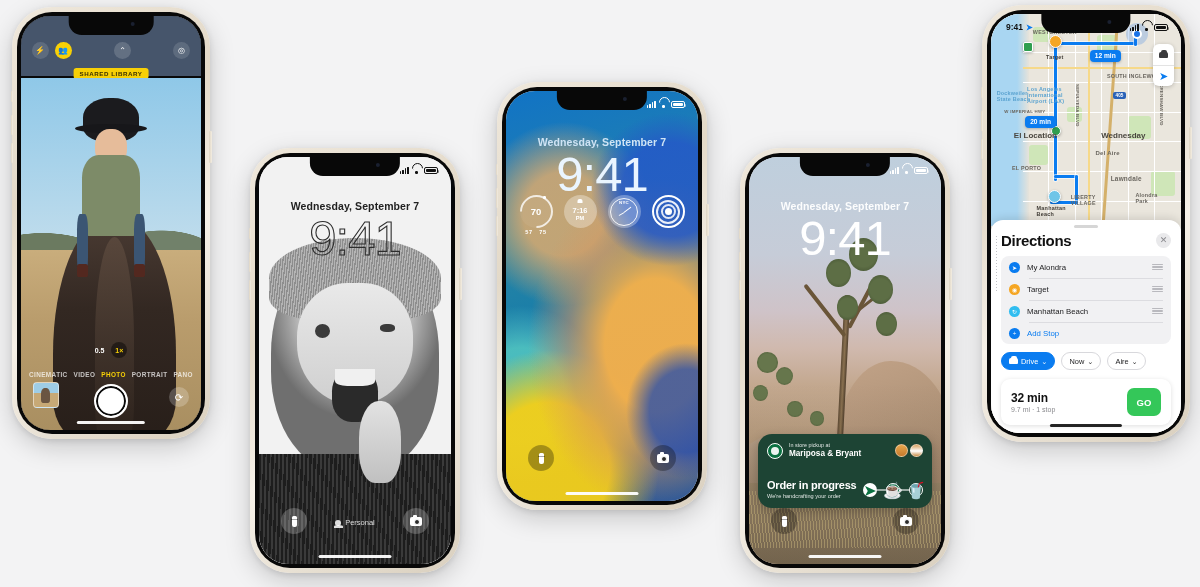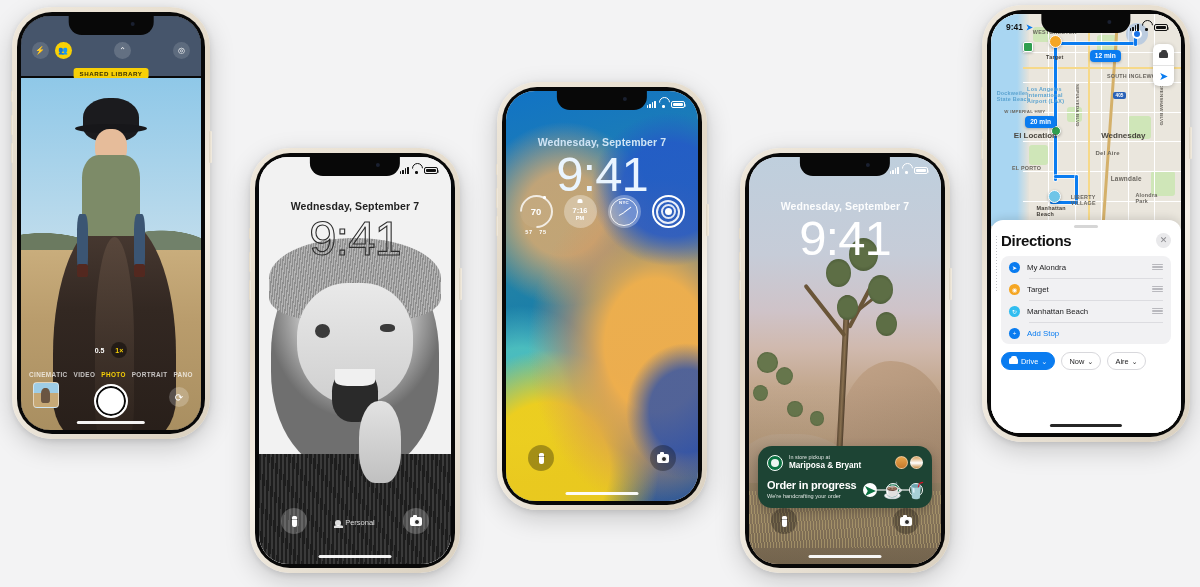--- a/index.html
+++ b/index.html
@@ -219,21 +219,21 @@
   }
   .lc-top{display:flex;align-items:center;gap:6px;}
   .sbux-logo{width:16px;height:16px;border-radius:50%;background:#0b7242;position:relative;flex:0 0 auto;border:1.2px solid #fff;}
   .sbux-logo::after{content:"";position:absolute;inset:3px;border-radius:50%;background:#fff;opacity:.92;}
   .lc-sub{font-size:5.4px;opacity:.85;line-height:1.3;}
   .lc-title{font-size:8.2px;font-weight:600;line-height:1.25;}
   .lc-items{margin-left:auto;display:flex;gap:2px;}
   .lc-items i{width:13px;height:13px;border-radius:50%;display:block;border:1px solid rgba(255,255,255,.45);}
   .lc-items i.food{background:linear-gradient(#e8a64c,#c67a2c);}
   .lc-items i.drink{background:linear-gradient(#d8a15f,#ffffff 55%,#c98f4a);}
-  .lc-bottom{display:flex;align-items:flex-end;margin-top:8px;}
+  .lc-bottom{display:flex;align-items:flex-end;margin-top:20px;}
   .lc-h{font-size:11px;font-weight:600;letter-spacing:-.2px;line-height:1.1;}
   .lc-p{font-size:5.6px;opacity:.85;margin-top:1.5px;}
   .lc-steps{margin-left:auto;display:flex;align-items:center;gap:0;padding-bottom:2px;}
   .step{width:14px;height:14px;border-radius:50%;display:flex;align-items:center;justify-content:center;}
   .step.done{background:#fff;color:#0b7242;}
   .step.cur{background:#0b7242;color:#fff;border:1px solid #fff;}
   .step.todo{background:transparent;color:#fff;border:1.2px solid #fff;}
   .step-line{width:9px;height:1.4px;background:rgba(255,255,255,.55);}
 
   
@@ -721,20 +721,27 @@
             <div class="chip">
               <span>Now</span>
               <span>⌄</span>
             </div>
             <div class="chip">
               <span>Aire</span>
               <span>⌄</span>
             </div>
           </div>
 
+          <div class="routecard">
+            <span>
+              <span class="rc-time" style="display:block">32 min</span>
+              <span class="rc-sub" style="display:block">9.7 mi · 1 stop</span>
+            </span>
+            <span class="go">GO</span>
+          </div>
         </div>
 
         <div class="home-ind dark"></div>
       </div>
     </div>
   </div>
 
 </div>
 
 </body></html>

